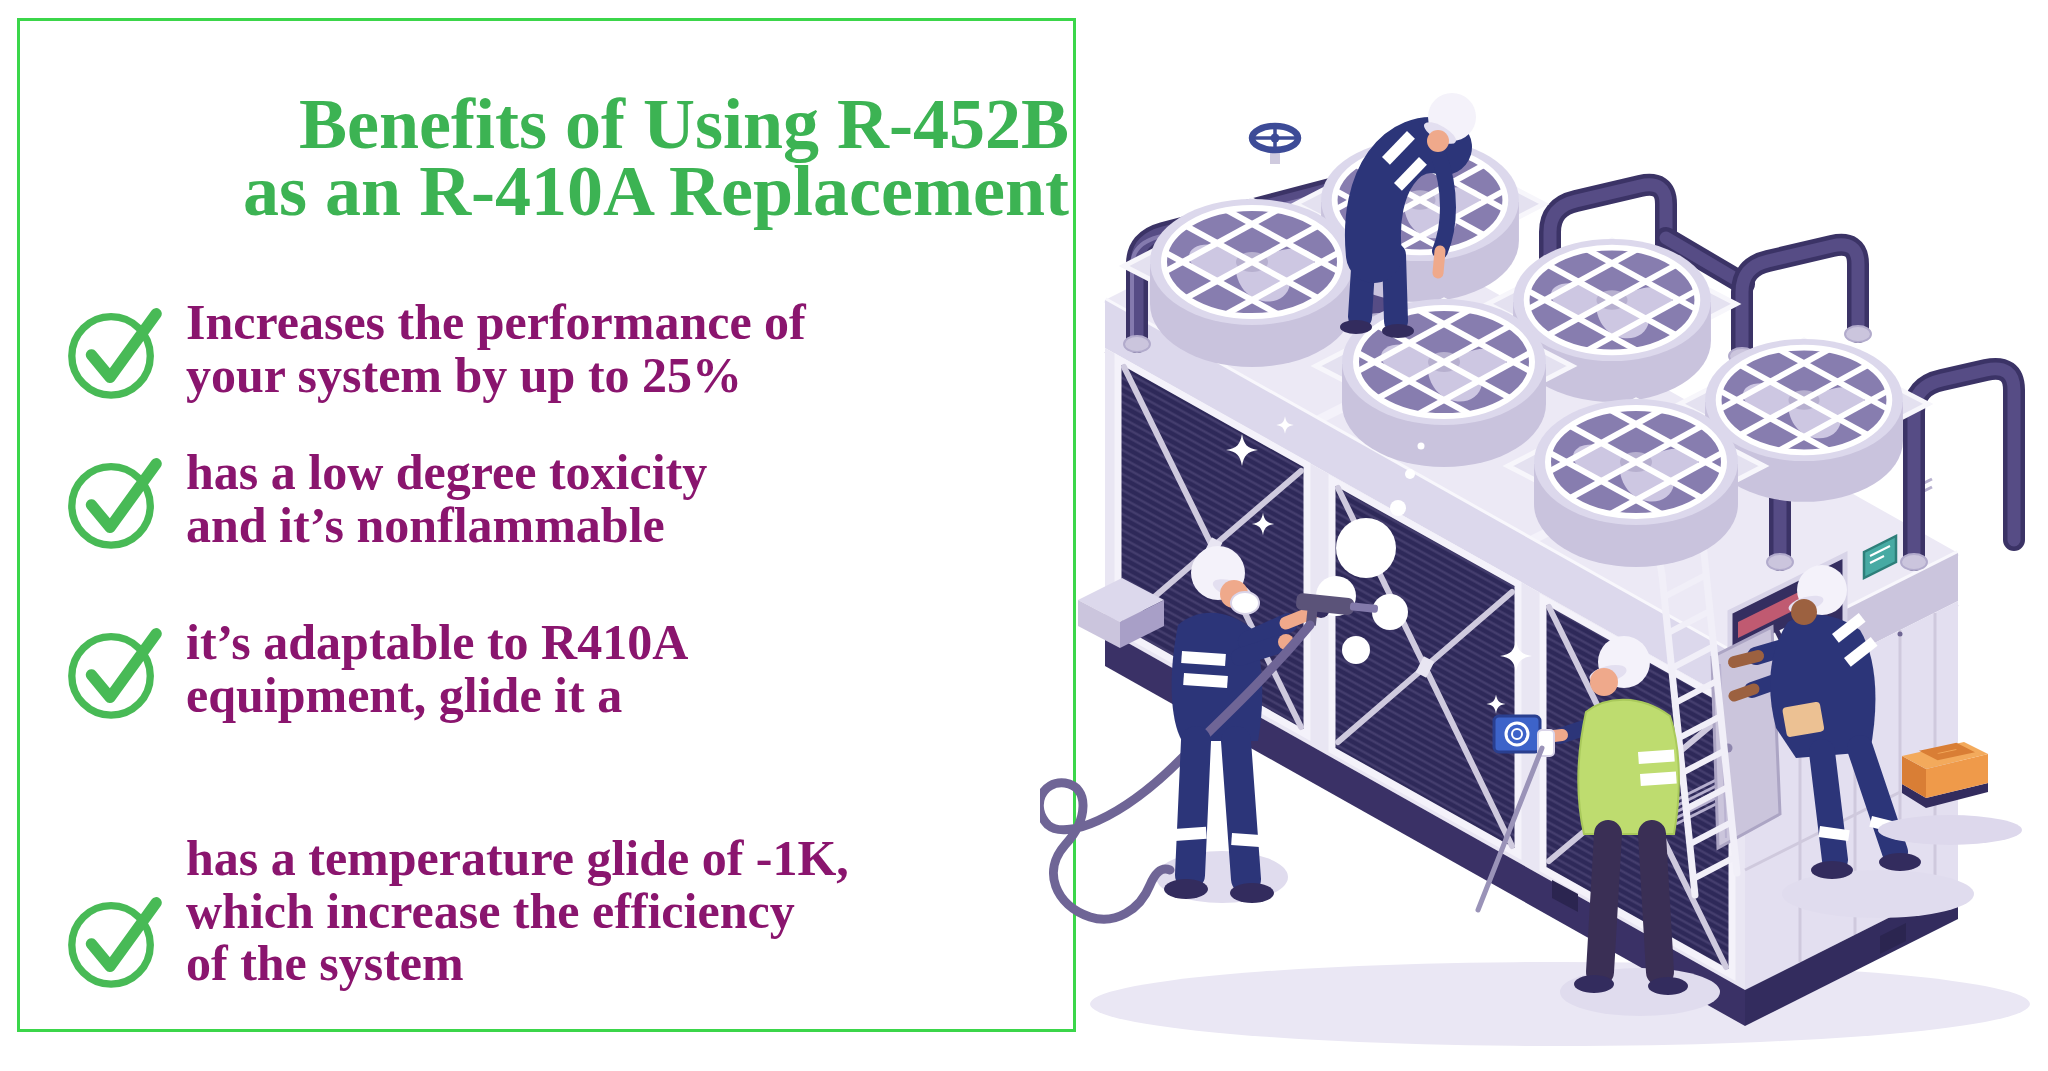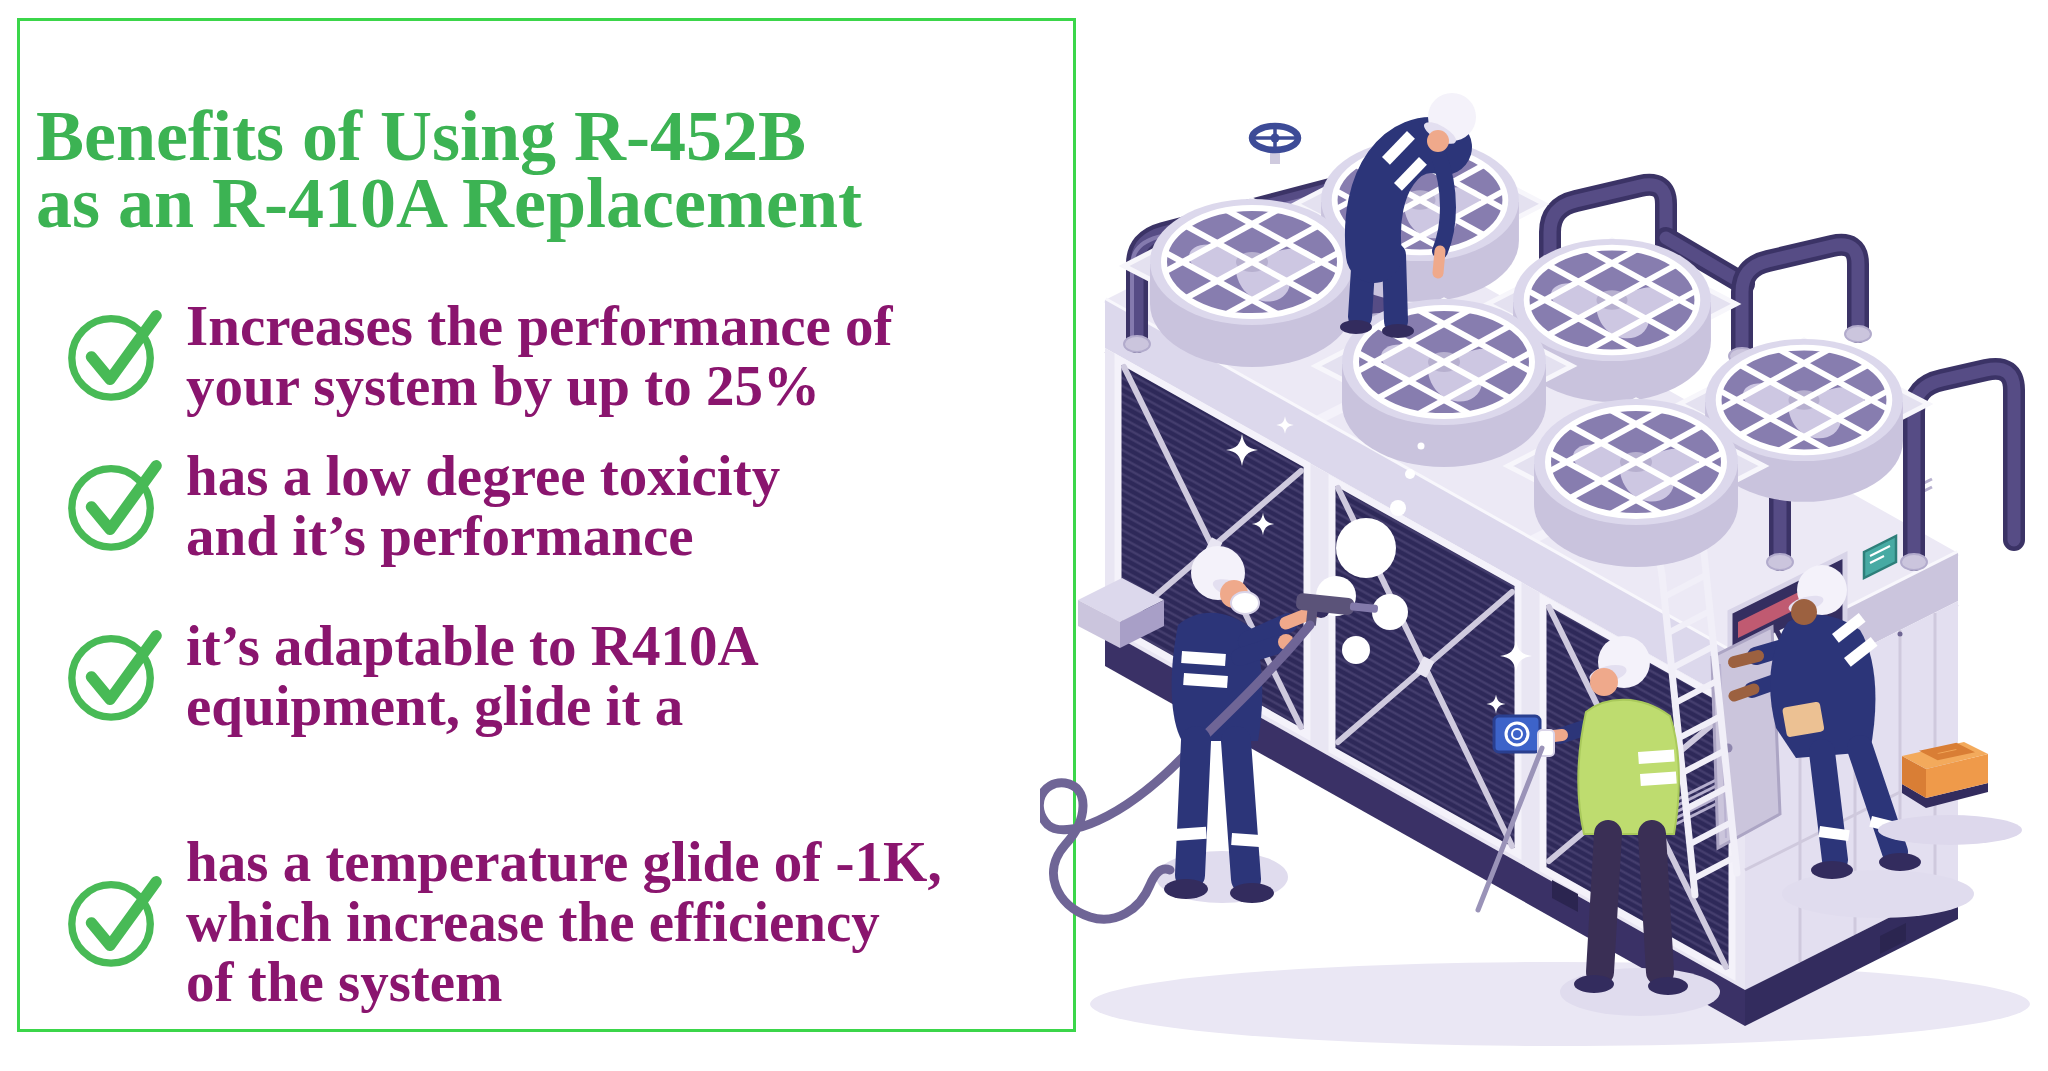--- a/index.html
+++ b/index.html
@@ -6,29 +6,29 @@
   .canvas{
     position:relative;width:2048px;height:1071px;background:var(--page-bg,#ffffff);
     overflow:hidden;font-family:"Liberation Serif","DejaVu Serif",serif;
   }
   
   .info-box{
     position:absolute;left:17px;top:18px;width:1059px;height:1014px;
     border:3px solid var(--border-green,#3bd64a);box-sizing:border-box;background:#fff;
   }
   .title{
-    position:absolute;top:66px;left:0;right:0;margin:16px;text-align:left;
+    position:absolute;top:66px;left:0;right:0;margin:4px;text-align:right;
     color:var(--title-green,#3cb353);font-weight:bold;font-size:72px;line-height:0.93;
     letter-spacing:0px;
   }
   .title .tline{display:block;}
   .bullets{list-style:none;margin:0;padding:0;}
   .bullet{
-    position:absolute;left:42px;display:flex;align-items:center;gap:22px;
-    color:var(--bullet-purple,#8a156e);font-weight:bold;font-size:57px;line-height:1.05;
+    position:absolute;left:42px;display:flex;align-items:flex-end;gap:22px;
+    color:var(--bullet-purple,#8a156e);font-weight:bold;font-size:50px;line-height:1.05;
   }
   .bullet .check{width:102px;height:102px;flex:0 0 auto;}
   .blines{padding-top:7px;}
   .b1{top:268px}.b2{top:418px}.b3{top:588px}.b4{top:804px}
   .ck-c{fill:none;stroke:var(--check-green,#48ba56);stroke-width:7.5;}
   .ck-c2{fill:none;stroke:var(--check-green,#48ba56);stroke-width:3;opacity:.55;}
   .ck-m{fill:none;stroke:var(--check-green,#48ba56);stroke-width:11.5;stroke-linecap:round;stroke-linejoin:round;}
   
   .illustration{position:absolute;left:1040px;top:20px;}
   .lav1{fill:#ece9f5}.lav2{fill:#dcd8ec}.lav3{fill:#cbc5dd}.mid{fill:#a89fc7}
@@ -72,21 +72,21 @@
       </li>
 
       <li class="bullet b2">
         <svg class="check" viewBox="0 0 104 104" aria-hidden="true">
           <circle class="ck-c" cx="50" cy="58" r="40"></circle>
           <path class="ck-c2" d="M14,45 A40,40 0 0 0 72,93"></path>
           <path class="ck-m" d="M30,57 L49,80 L96,15"></path>
         </svg>
         <div class="blines">
           <div>has a low degree toxicity</div>
-          <div>and it’s performance</div>
+          <div>and it’s nonflammable</div>
           <div></div>
         </div>
       </li>
 
       <li class="bullet b3">
         <svg class="check" viewBox="0 0 104 104" aria-hidden="true">
           <circle class="ck-c" cx="50" cy="58" r="40"></circle>
           <path class="ck-c2" d="M14,45 A40,40 0 0 0 72,93"></path>
           <path class="ck-m" d="M30,57 L49,80 L96,15"></path>
         </svg>

